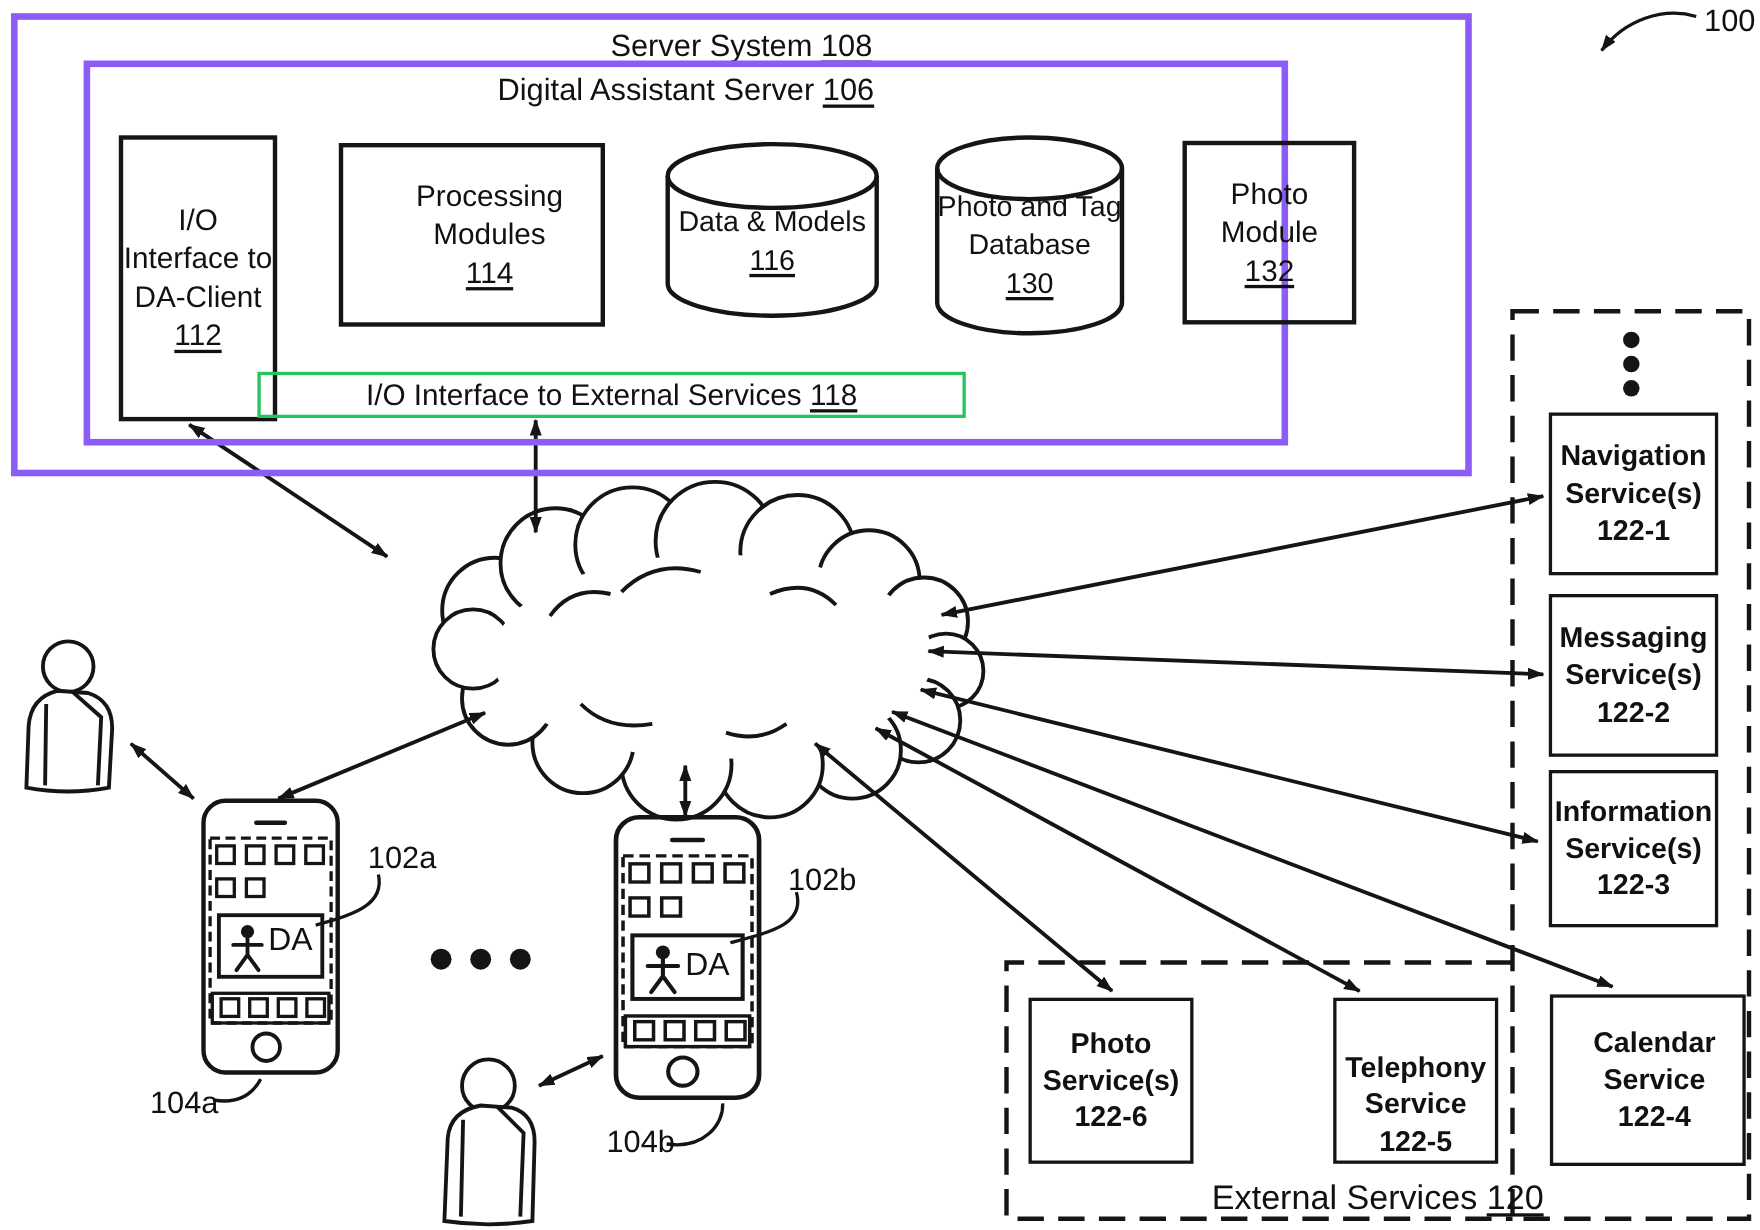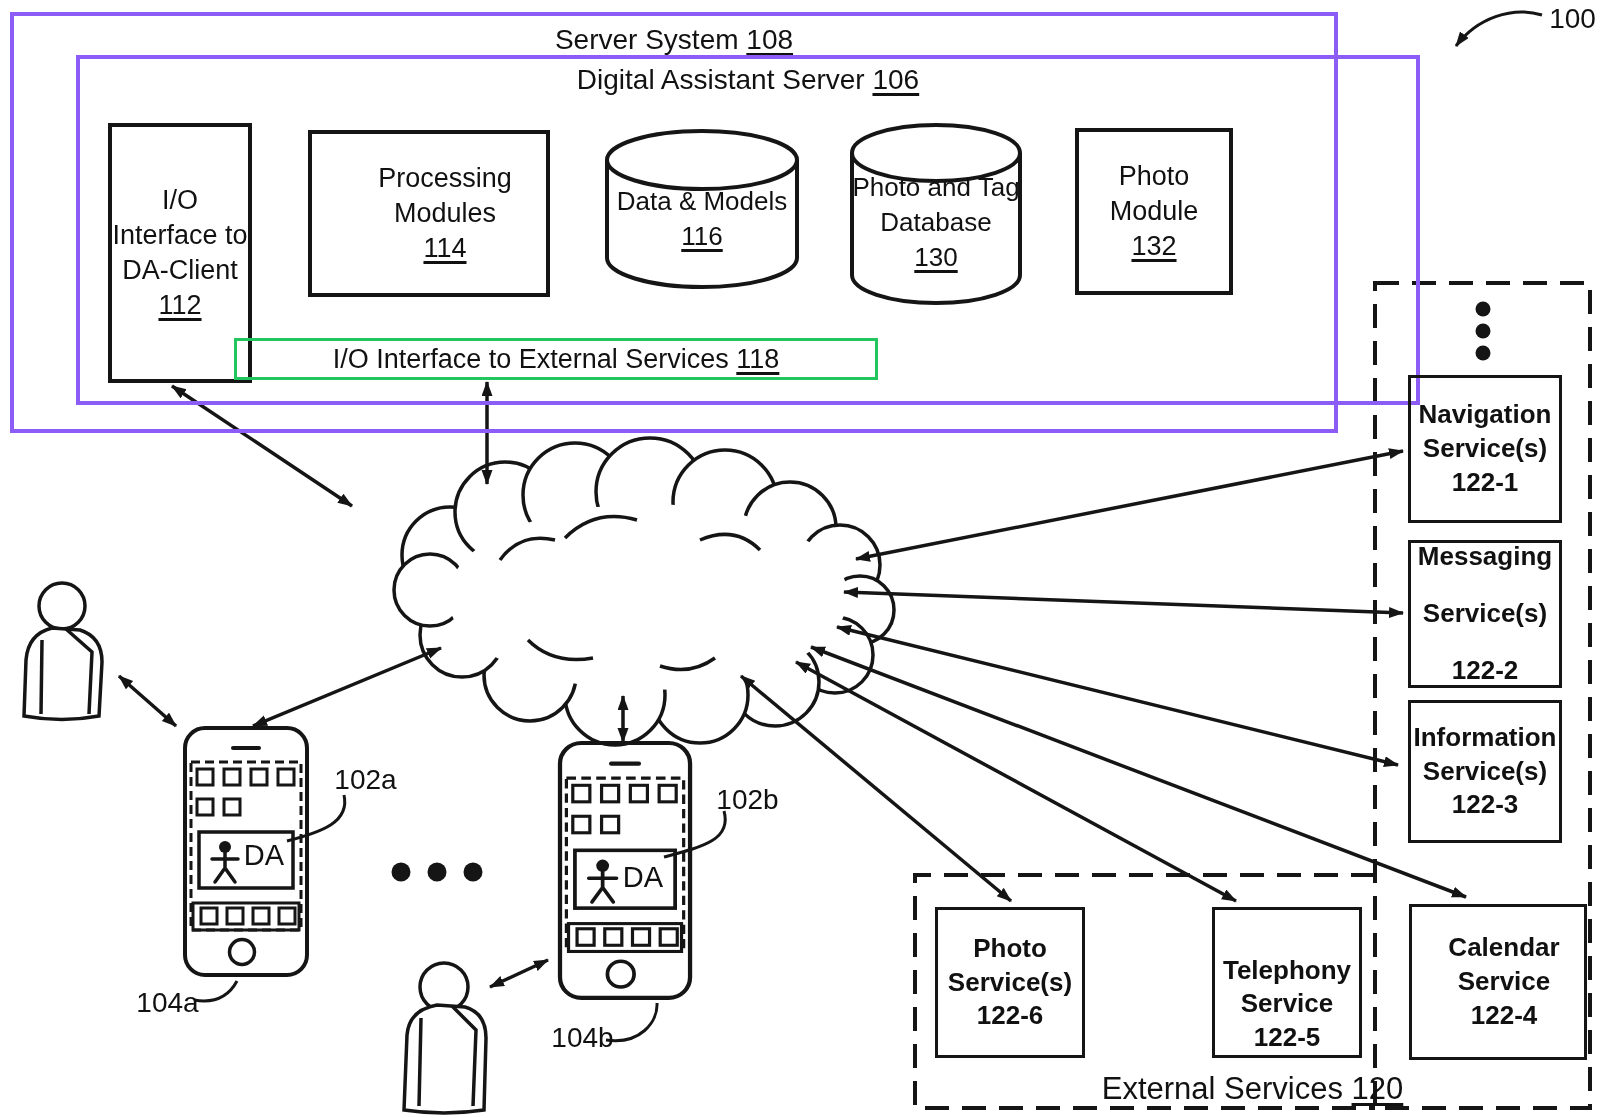--- a/index.html
+++ b/index.html
@@ -2,21 +2,21 @@
 <html><head>
 <meta charset="utf-8">
 <style>
   html,body { margin:0; padding:0; background:#ffffff; }
   #fig {
     position:relative; width:1600px; height:1118px; background:#ffffff;
     font-family:"Liberation Sans", sans-serif; color:#111111; overflow:hidden;
   }
   #fig svg { position:absolute; left:0; top:0; z-index:1; }
   .abs { position:absolute; box-sizing:border-box; z-index:2; }
-  .frame { border:4px solid #8b5cf6; background:transparent; }
+  .frame { border:6px solid #8b5cf6; background:transparent; }
   .frame-title { position:absolute; left:0; right:0; text-align:center; font-size:28px; }
   .box {
     border:4px solid #151515; background:transparent;
     display:flex; flex-direction:column; align-items:center; justify-content:center;
     text-align:center; font-size:27px; line-height:1.3;
   }
   .box.svc { border-width:3px; font-size:26px; line-height:1.3;font-weight:bold; }
   .bar {
     border:3px solid #22c55e; display:flex; align-items:center; justify-content:center;
     font-size:27px; background:transparent;
@@ -159,21 +159,21 @@
     </g>
   </svg>
 
   <div class="abs frame" style="left:10px; top:12px; width:1328px; height:421px;">
     <div class="frame-title" style="top:8px;">
       <span>Server System</span>
       <span class="u">108</span>
     </div>
   </div>
 
-  <div class="abs frame" style="left:76px; top:55px; width:1344px; height:350px;">
+  <div class="abs frame" style="left:76px; top:55px; width:1095px; height:350px;">
     <div class="frame-title" style="top:5px;">
       <span>Digital Assistant Server</span>
       <span class="u">106</span>
     </div>
   </div>
 
   <div class="abs box" style="left:108px; top:123px; width:144px; height:260px;">
     <div>I/O</div>
     <div>Interface to</div>
     <div>DA-Client</div>
@@ -208,21 +208,21 @@
       <span class="u">118</span>
     </div>
   </div>
 
 
   <div class="abs box svc" style="left:1408px; top:375px; width:154px; height:148px;">
     <div>Navigation</div>
     <div>Service(s)</div>
     <div>122-1</div>
   </div>
-  <div class="abs box svc" style="left:1408px; top:540px; width:154px; height:148px;gap:23px;">
+  <div class="abs box svc" style="left:1408px; top:540px; width:154px; height:148px;">
     <div>Messaging</div>
     <div>Service(s)</div>
     <div>122-2</div>
   </div>
   <div class="abs box svc" style="left:1408px; top:700px; width:154px; height:143px;">
     <div>Information</div>
     <div>Service(s)</div>
     <div>122-3</div>
   </div>
 

